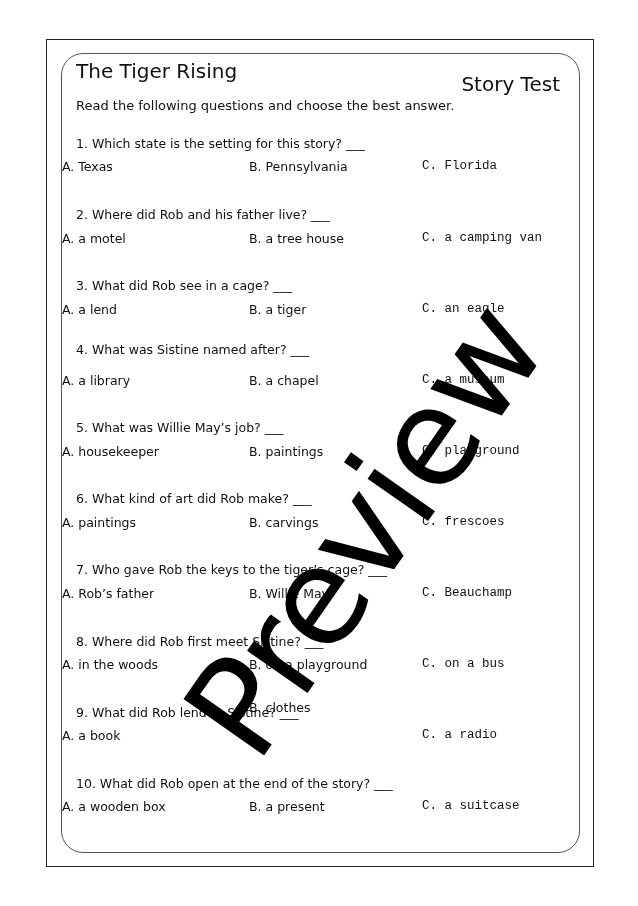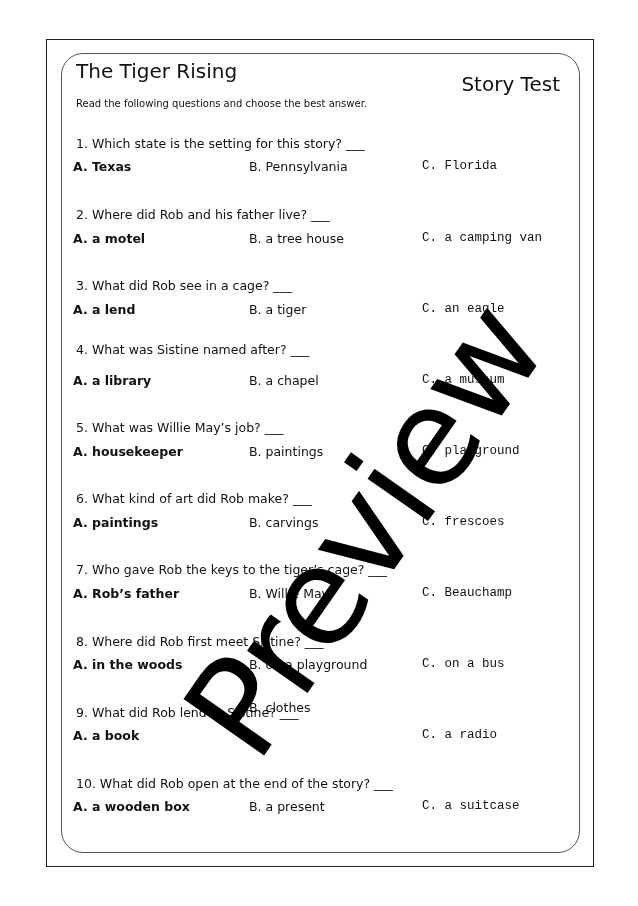--- a/index.html
+++ b/index.html
@@ -2,24 +2,24 @@
 <html><head>
 <meta charset="utf-8">
 <style>
   html, body { margin:0; padding:0; background:#ffffff; }
   body { width:638px; height:906px; position:relative; overflow:hidden; font-family:"DejaVu Sans", sans-serif; color:#111; }
   .outer { position:absolute; left:46px; top:39px; width:548px; height:828px; border:1.5px solid #222; box-sizing:border-box; }
   .inner { position:absolute; left:61px; top:53px; width:519px; height:800px; border:1.5px solid #555; border-radius:22px; box-sizing:border-box; }
   .hdr { position:absolute; top:59px; font-weight:normal; font-size:20px; }
   .hdr-left { left:76px; }
   .hdr-right { right:78px;margin-top:13px; }
-  .instr { position:absolute; left:76px; top:98px; font-size:10px; }
+  .instr { position:absolute; left:76px; top:98px; font-size:13px; }
   .q { position:absolute; left:76px; font-size:12.5px; white-space:nowrap; }
   .opt { position:absolute; font-size:12.5px; white-space:nowrap; }
-  .optA { left:73px;font-weight:bold; } .optB { left:249px; } .optC { left:422px;font-family:Liberation Mono, monospace; }
+  .optA { left:62px; } .optB { left:249px; } .optC { left:422px;font-family:Liberation Mono, monospace; }
   .wm { position:absolute; left:365px; top:530px; font-family:"DejaVu Sans", sans-serif; font-size:135px; font-weight:normal; color:#000; transform:translate(-50%,-50%) rotate(-55deg); white-space:nowrap; letter-spacing:-2px; pointer-events:none; }
 </style>
 </head>
 <body>
 
 <div class="outer"></div>
 <div class="inner"></div>
 
 <div class="hdr hdr-left">The Tiger Rising</div>
 <div class="hdr hdr-right">Story Test</div>

